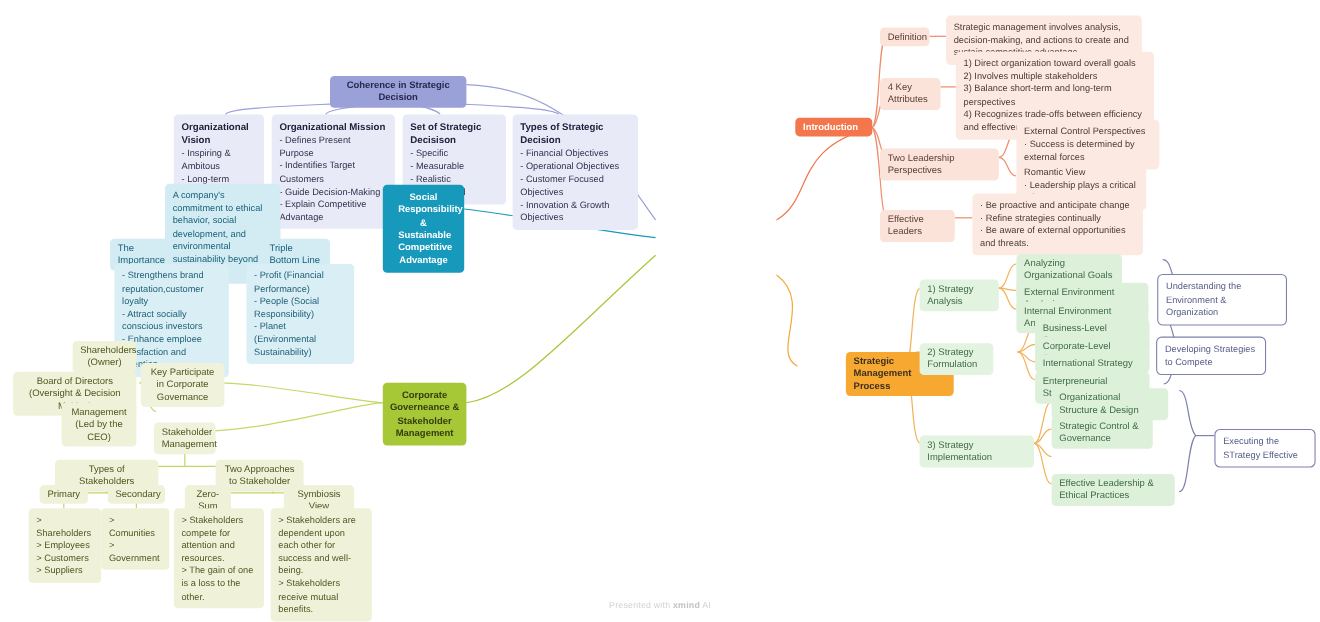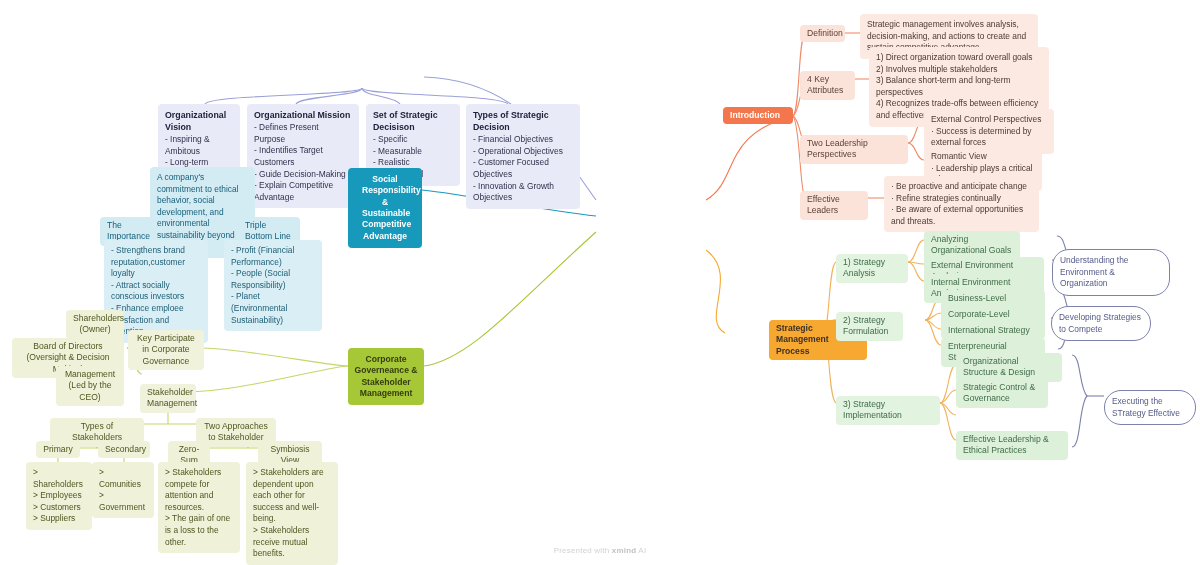--- a/index.html
+++ b/index.html
@@ -16,21 +16,21 @@
         text-align:center;font-size:11.4px;line-height:1.42;
         padding:10px 8px;letter-spacing:.1px;}
   
   .c-main{background:#f3764c;color:#ffffff;font-weight:600;}
   .c-sub{background:#fbe3da;color:#5d4036;}
   .c-leaf{background:#fce9e2;color:#4a3a33;}
   
   .a-main{background:#f6a831;color:#3d3122;font-weight:600;margin-left:44px;}
   .a-sub{background:#e2f3e0;color:#3f6b46;}
   .a-leaf{background:#ddf1da;color:#3f6b46;}
-  .a-group{background:#ffffff;color:#555a88;border:1px solid #7d82ac;border-radius:17px;}
+  .a-group{background:#ffffff;color:#555a88;border:1px solid #7d82ac;border-radius:5px;}
   
   .p-main{background:#9aa0d8;color:#27294f;font-weight:600;text-align:center;}
   .p-card{background:#e9eaf7;color:#30304d;}
   .p-card b{display:block;font-weight:700;font-size:8.8px;margin-bottom:1px;color:#22223d;}
   
   .t-main{background:#1799bb;color:#ffffff;text-align:center;font-weight:600;}
   .t-sub{background:#d3ecf4;color:#18607a;}
   .t-leaf{background:#d9eef5;color:#1d5e75;}
   
   .g-main{background:#a6c736;color:#363d10;text-align:center;font-weight:600;}
@@ -170,20 +170,21 @@
   <div class="node chip a-leaf" style="left:941px;top:322px;width:104px;">International Strategy</div>
   <div class="node chip a-leaf" style="left:941px;top:338px;width:104px;">Enterpreneurial Strategy</div>
   <div class="node card a-group" style="left:1051px;top:306px;width:100px;">Developing Strategies to Compete</div>
 
   <div class="node chip a-sub" style="left:836px;top:396px;width:104px;">3) Strategy Implementation</div>
   <div class="node chip a-leaf" style="left:956px;top:353px;width:106px;">Organizational Structure &amp; Design</div>
   <div class="node chip a-leaf" style="left:956px;top:379px;width:92px;">Strategic Control &amp; Governance</div>
   <div class="node chip a-leaf" style="left:956px;top:431px;width:112px;">Effective Leadership &amp; Ethical Practices</div>
   <div class="node card a-group" style="left:1104px;top:390px;width:92px;">Executing the STrategy Effective</div>
 
+  <div class="node chip p-main" style="left:300px;top:69px;width:124px;">Coherence in Strategic Decision</div>
 
   <div class="node card p-card" style="left:158px;top:104px;width:82px;">
     <b>Organizational Vision</b>
     <div>- Inspiring &amp; Ambitous</div>
     <div>- Long-term Focus</div>
     <div>- Not Measurable</div>
     <div>- Broad &amp; Forward Looking</div>
   </div>
 
   <div class="node card p-card" style="left:247px;top:104px;width:112px;">

